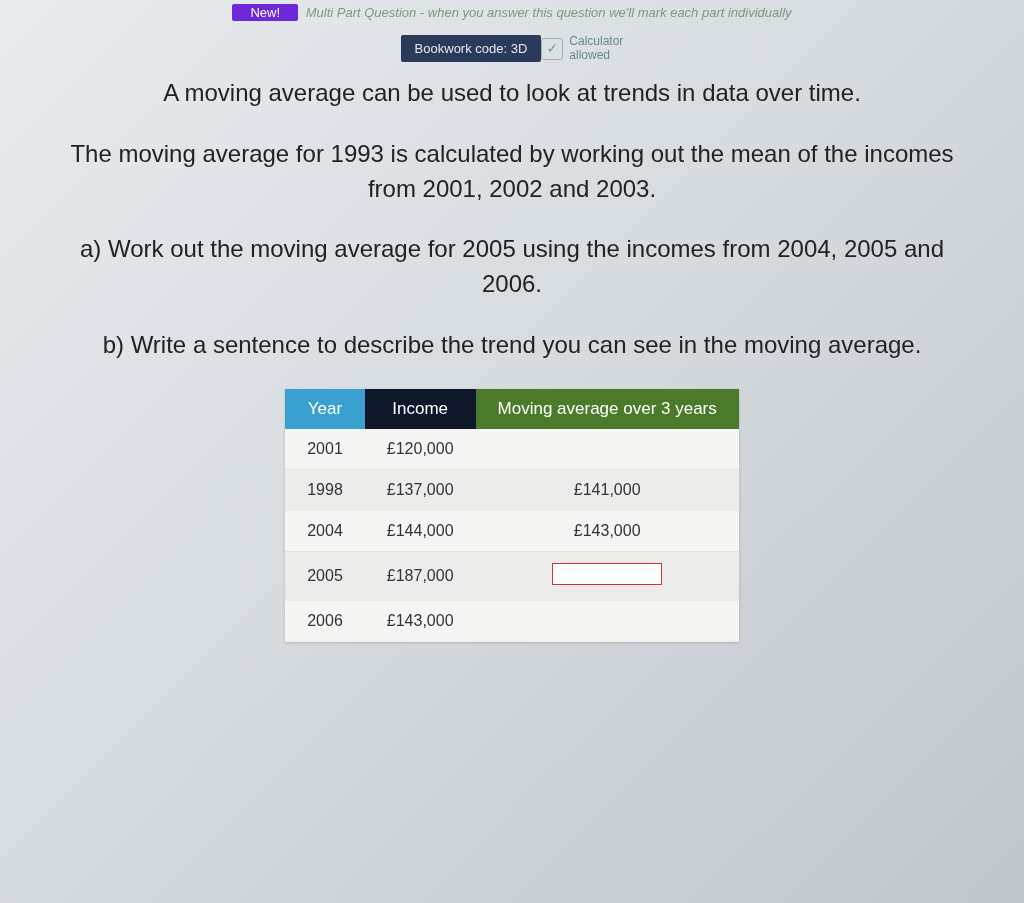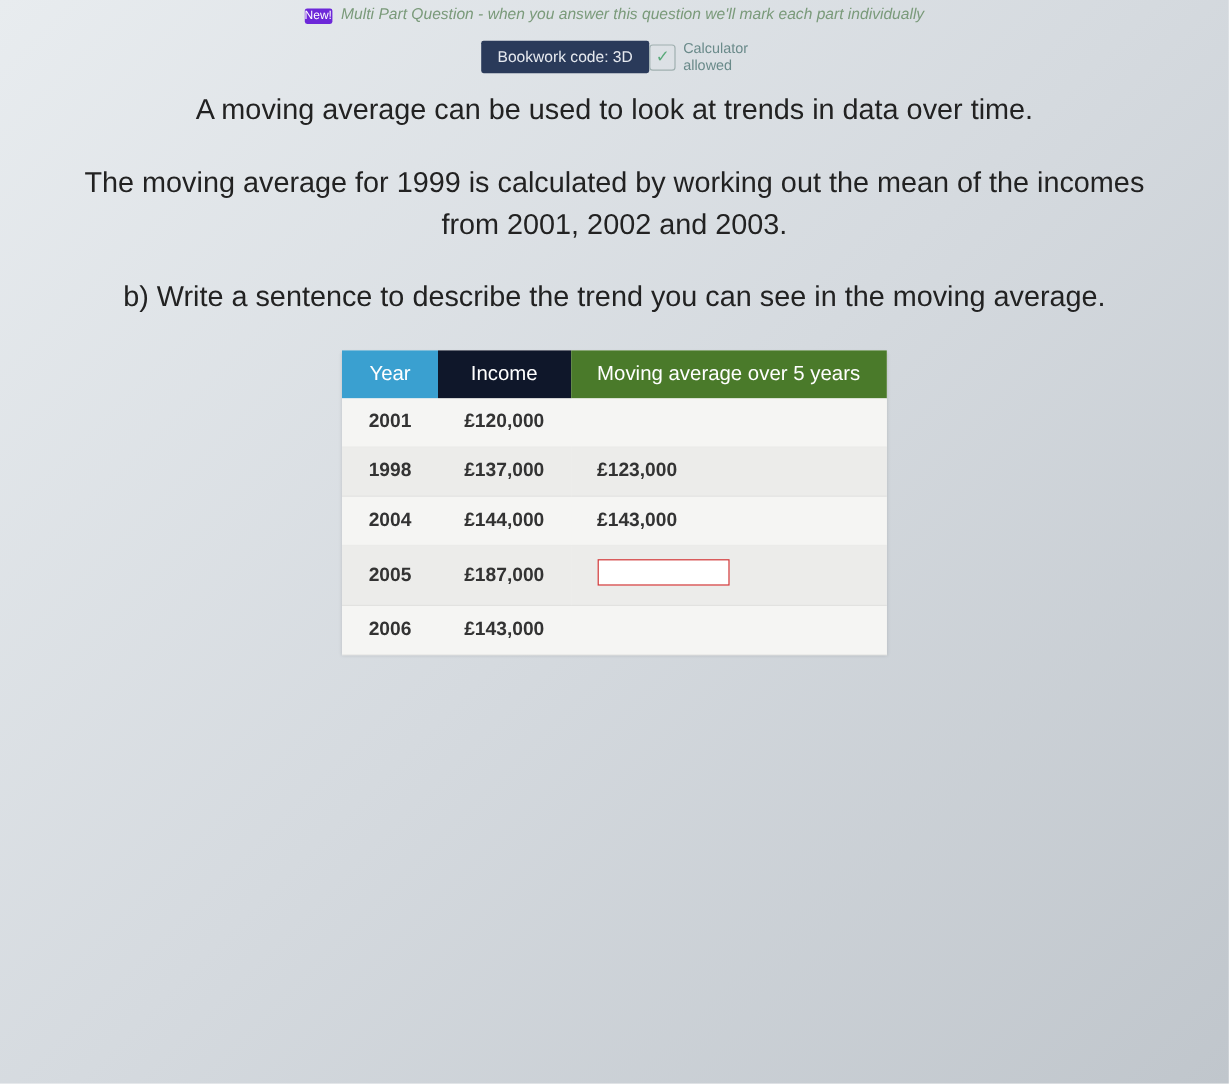--- a/index.html
+++ b/index.html
@@ -15,22 +15,22 @@
       text-align: center;
       padding: 4px 20px 8px;
       font-size: 13px;
       color: #7a9a7a;
       font-style: italic;
     }
     .new-badge {
       display: inline-block;
       background: #6d28d9;
       color: #fff;
-      padding: 1px 0;
-      font-size: 10px;
+      padding: 1px 18px;
+      font-size: 13px;
       font-style: normal;
       margin-right: 4px;
       border-radius: 2px;
     }
     .code-row {
       display: flex;
       justify-content: center;
       align-items: center;
       gap: 0;
       margin: 6px 0 14px;
@@ -83,24 +83,23 @@
       padding: 10px 22px;
       font-size: 17px;
       text-align: center;
     }
     .th-year { background: #3aa0d0; margin-left: 23px; }
     .th-income { background: #0f172a; }
     .th-moving { background: #4a7a2a; }
     .data-table td {
       padding: 11px 22px;
       font-size: 16px;
-      text-align: left;
+      text-align: center;
       color: #333;
       border-bottom: 1px solid rgba(0,0,0,0.04);
-      font-weight: bold;
     }
     .data-table tr:nth-child(even) td { background: #ececea; }
     .data-table tr:nth-child(odd) td { background: #f5f5f3; }
     .answer-box {
       display: inline-block;
       width: 110px;
       height: 22px;
       border: 1.5px solid #d03535;
       background: #fff;
     }
@@ -119,41 +118,42 @@
     <span class="calc-icon">✓</span>
     <span>
       <span>Calculator</span><br>
       <span>allowed</span>
     </span>
   </div>
 </div>
 
 <div class="question-body">
   <p>A moving average can be used to look at trends in data over time.</p>
-  <p>The moving average for 1999 is calculated by working out the mean of the incomes from 2001, 2002 and 2003.</p>
+  <p>The moving average for 1993 is calculated by working out the mean of the incomes from 2001, 2002 and 2003.</p>
+  <p>a) Work out the moving average for 2005 using the incomes from 2004, 2005 and 2006.</p>
   <p>b) Write a sentence to describe the trend you can see in the moving average.</p>
 
   <table class="data-table">
     <thead>
       <tr>
         <th class="th-year">Year</th>
         <th class="th-income">Income</th>
-        <th class="th-moving">Moving average over 5 years</th>
+        <th class="th-moving">Moving average over 3 years</th>
       </tr>
     </thead>
     <tbody>
         <tr>
           <td>2001</td>
           <td>£120,000</td>
           <td></td>
         </tr>
         <tr>
           <td>1998</td>
           <td>£137,000</td>
-          <td>£123,000</td>
+          <td>£141,000</td>
         </tr>
         <tr>
           <td>2004</td>
           <td>£144,000</td>
           <td>£143,000</td>
         </tr>
         <tr>
           <td>2005</td>
           <td>£187,000</td>
           <td><span class="answer-box"></span></td>

